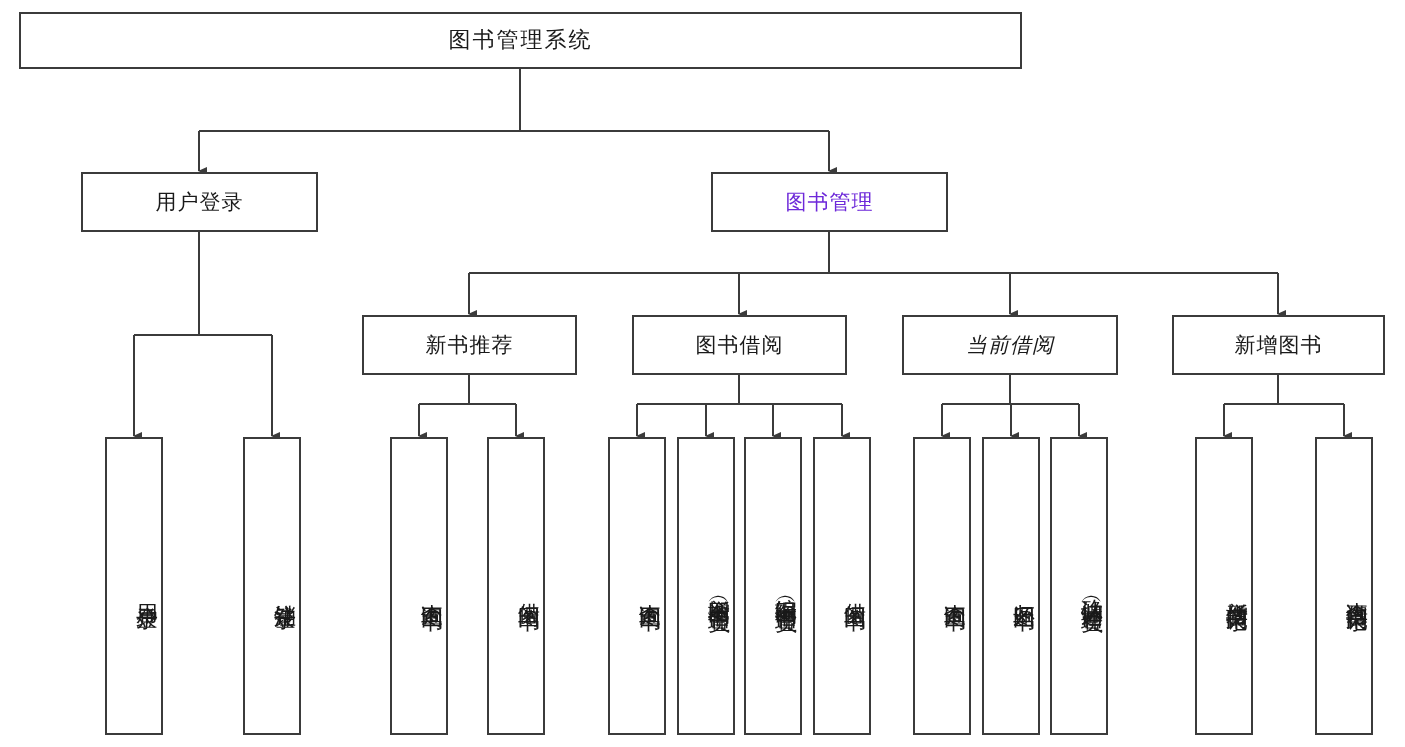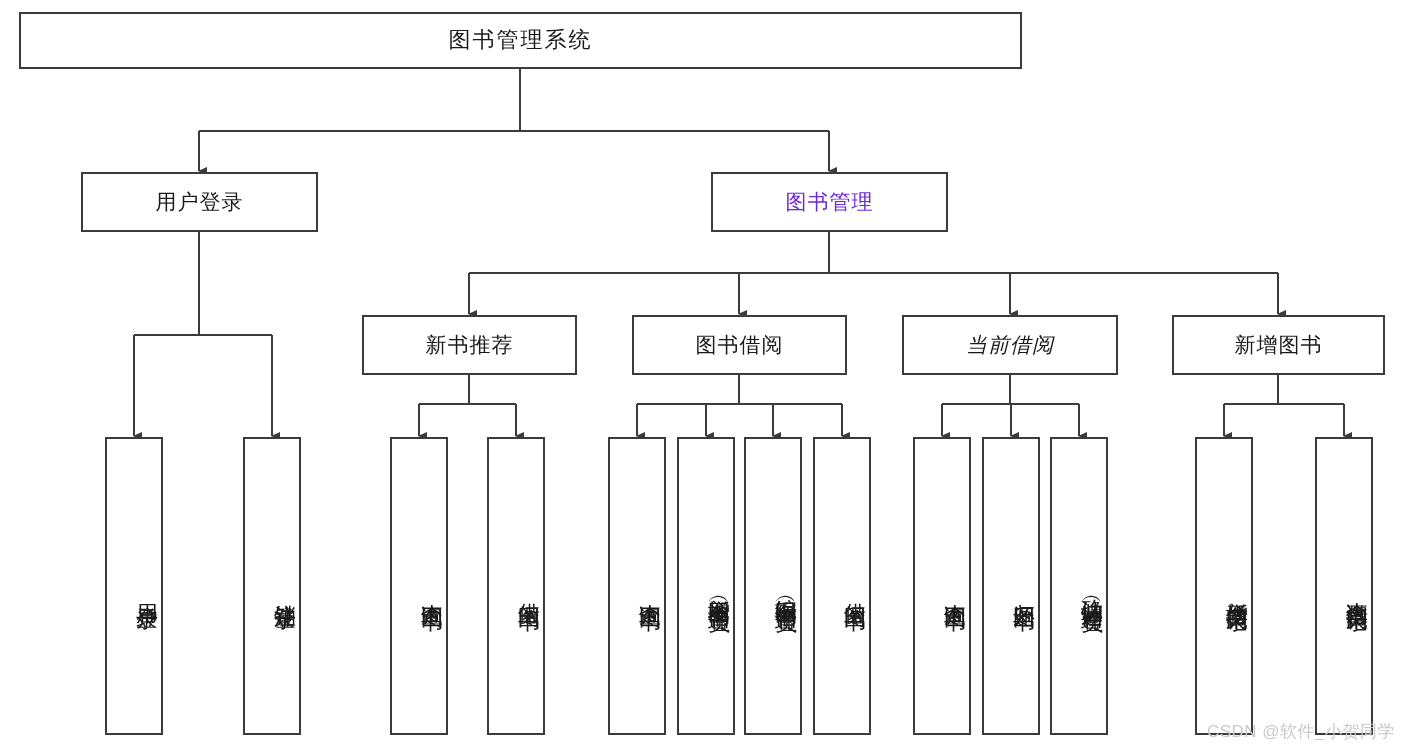--- a/index.html
+++ b/index.html
@@ -135,14 +135,13 @@
         <span>确认归还（管理员）</span>
       </div>
       <div class="node-box vertical" style="left: 1195px; top: 437px; width: 58px; height: 298px; border-color: rgb(59, 59, 59); background: rgb(255, 255, 255); color: rgb(26, 26, 26);">
         <span>新增借阅记录</span>
       </div>
       <div class="node-box vertical" style="left: 1315px; top: 437px; width: 58px; height: 298px; border-color: rgb(59, 59, 59); background: rgb(255, 255, 255); color: rgb(26, 26, 26);">
         <span>查询借阅记录</span>
       </div>
     </div>
 
-  <div id="watermark">CSDN @软件_小贺同学</div>
 </div>
 
 </body></html>

